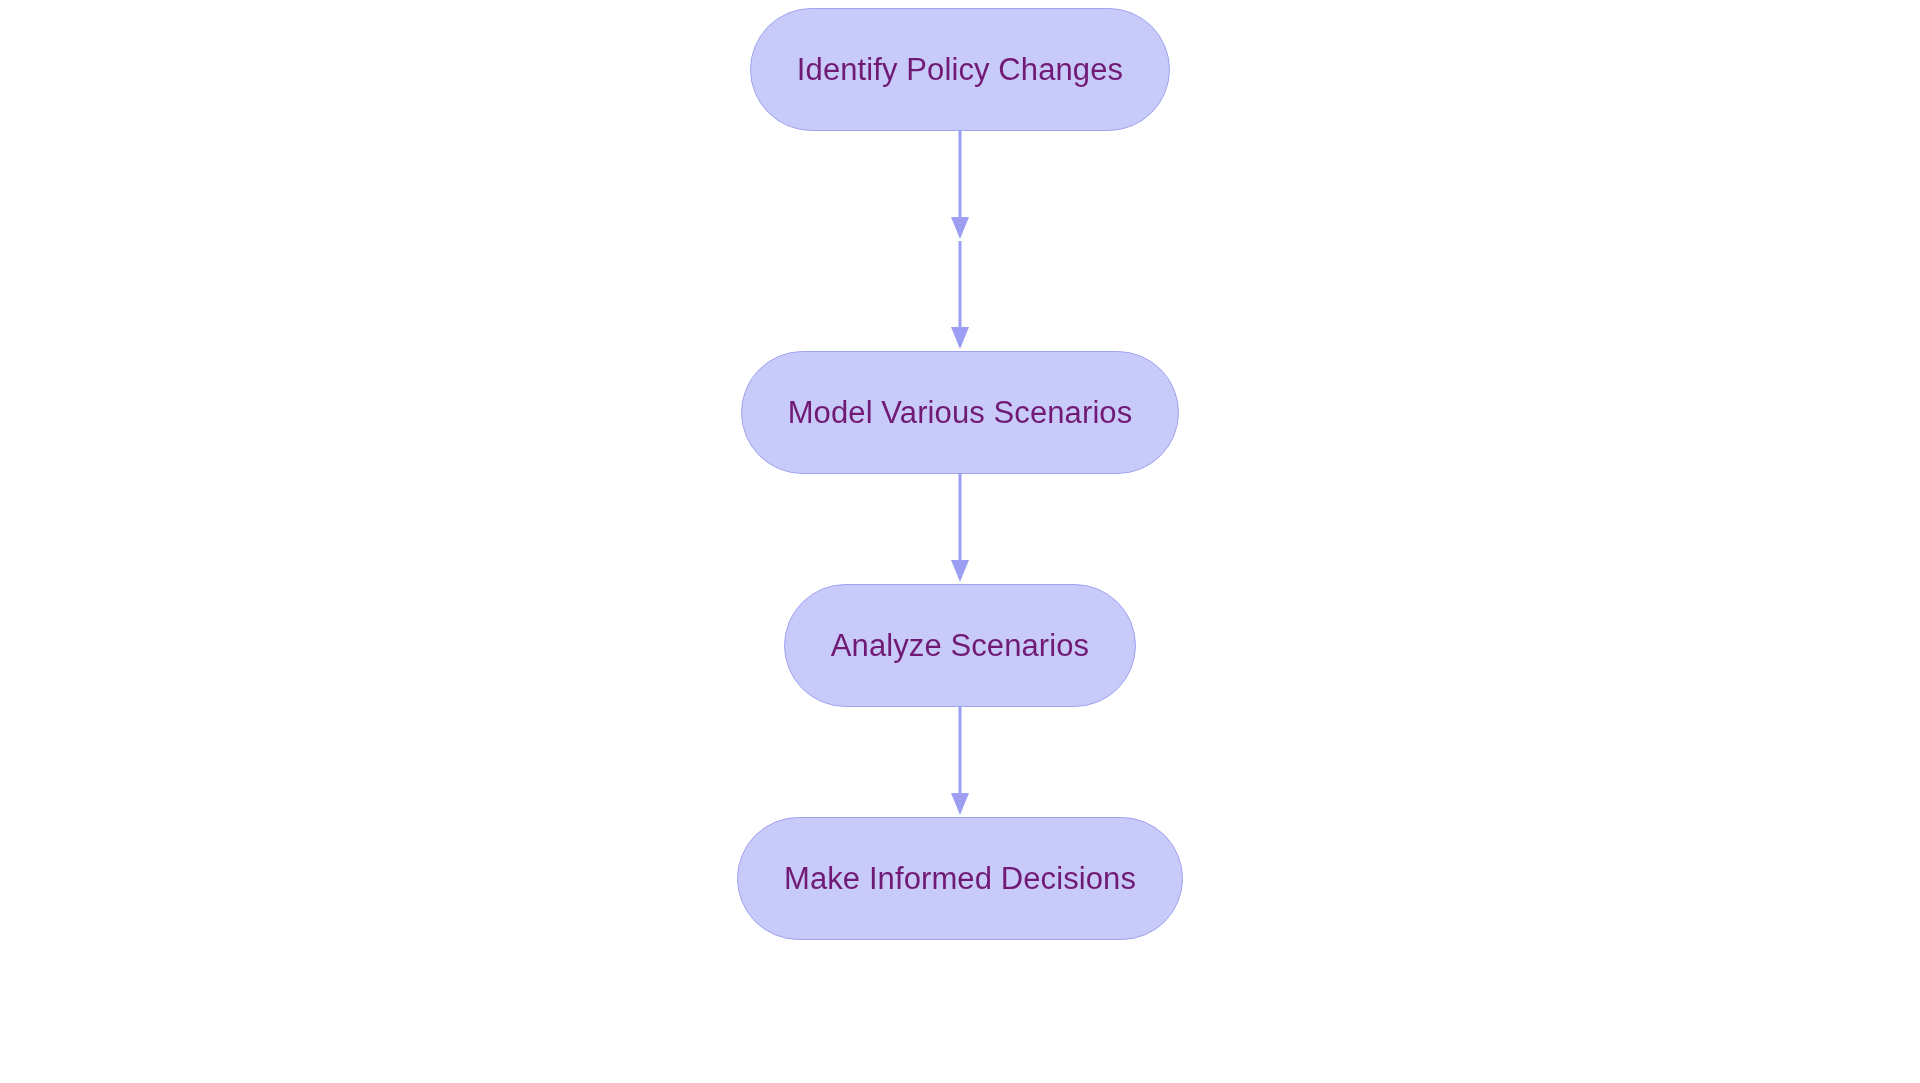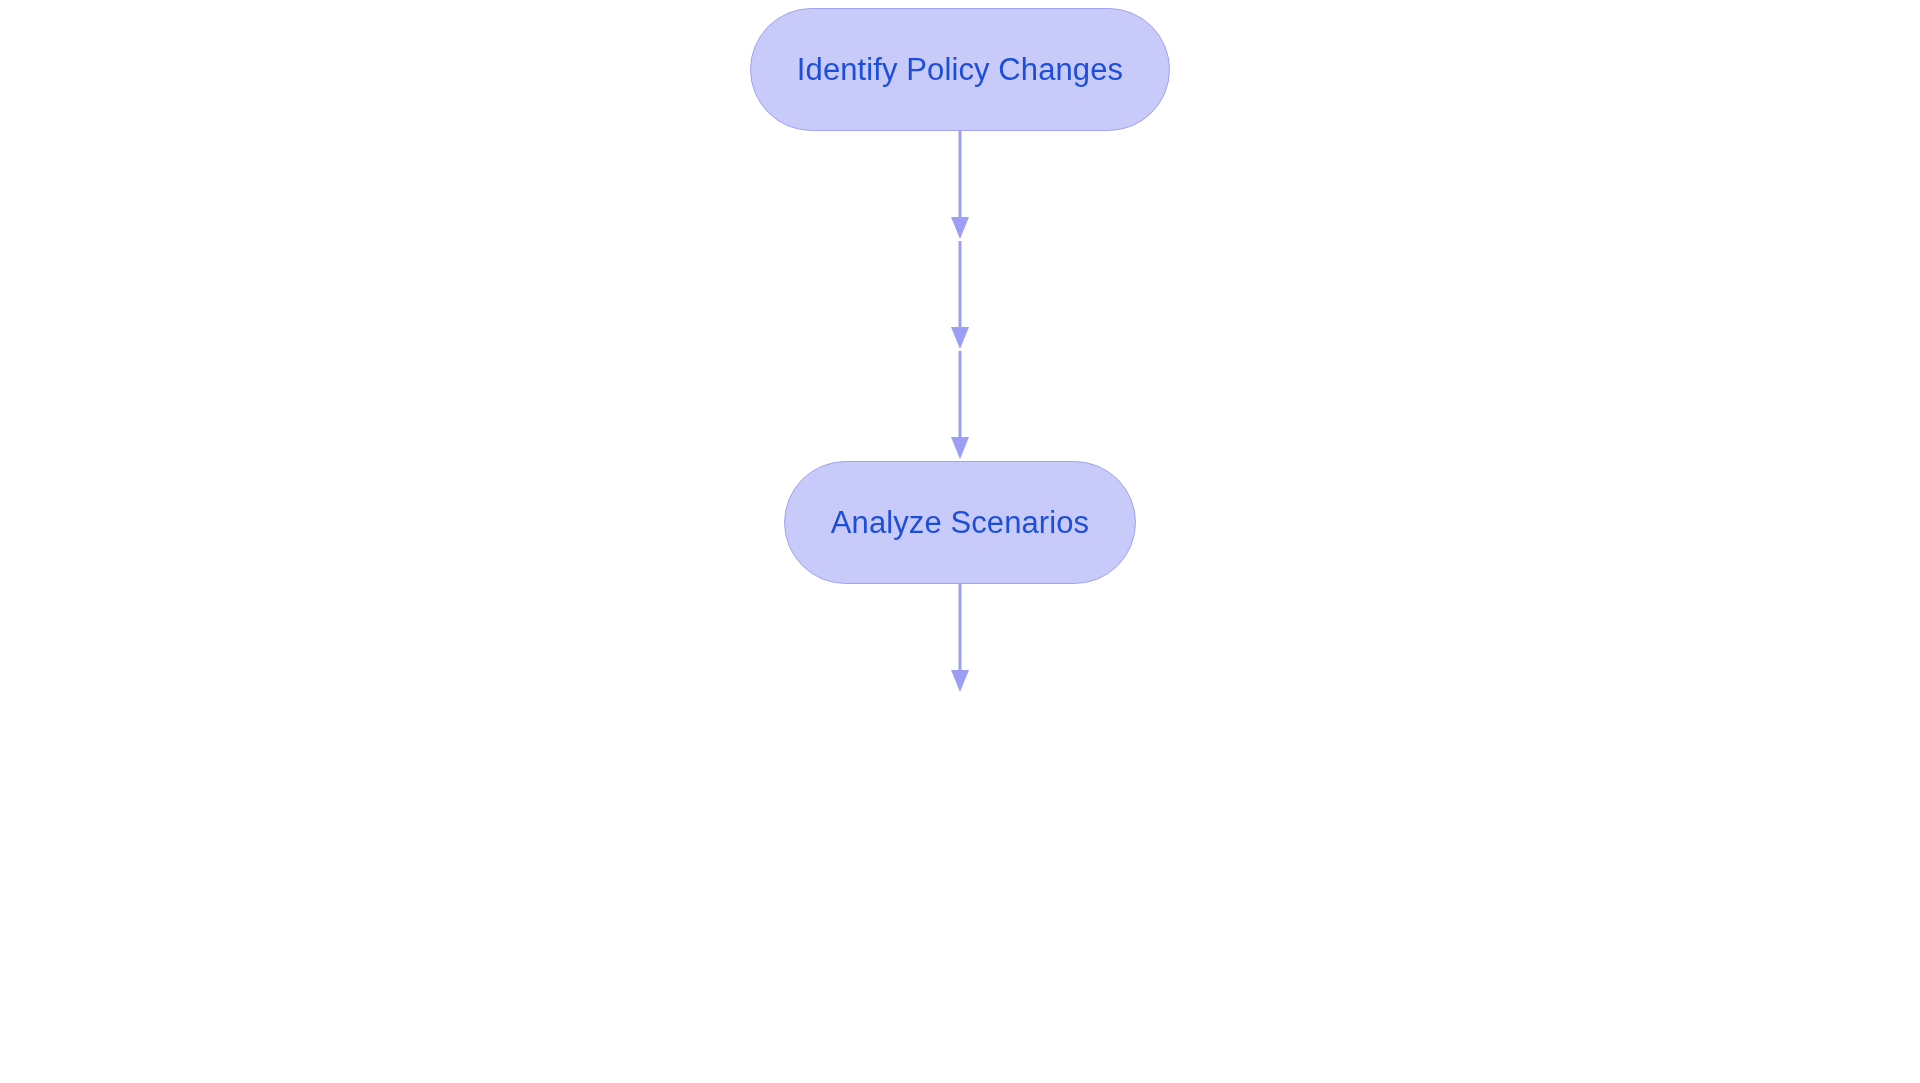--- a/index.html
+++ b/index.html
@@ -42,21 +42,21 @@
     justify-content: center;
     background: #c8cbf9;
     border: 1.5px solid #9fa3f0;
     border-radius: 999px;
     height: 123px;
     padding: 0 46px;
     white-space: nowrap;
   }
 
   .flow-node-label {
-    color: #1d4ed8;
+    color: #701a75;
     font-family: "Liberation Sans", sans-serif;
     font-size: 31px;
     font-weight: 400;
     letter-spacing: 0.1px;
     line-height: 1;
     white-space: nowrap;
   }
 
   
   .flow-connector {
@@ -94,30 +94,36 @@
       <line class="conn-line" x1="12" y1="0" x2="12" y2="92"></line>
       <polygon class="conn-head" points="12,108 3,86 21,86"></polygon>
     </svg>
 
 
     <svg class="flow-connector" viewBox="0 0 24 110">
       <line class="conn-line" x1="12" y1="0" x2="12" y2="92"></line>
       <polygon class="conn-head" points="12,108 3,86 21,86"></polygon>
     </svg>
 
+    <div class="flow-node">
+      <span class="flow-node-label">Model Various Scenarios</span>
+    </div>
 
     <svg class="flow-connector" viewBox="0 0 24 110">
       <line class="conn-line" x1="12" y1="0" x2="12" y2="92"></line>
       <polygon class="conn-head" points="12,108 3,86 21,86"></polygon>
     </svg>
 
     <div class="flow-node">
       <span class="flow-node-label">Analyze Scenarios</span>
     </div>
 
     <svg class="flow-connector" viewBox="0 0 24 110">
       <line class="conn-line" x1="12" y1="0" x2="12" y2="92"></line>
       <polygon class="conn-head" points="12,108 3,86 21,86"></polygon>
     </svg>
 
+    <div class="flow-node">
+      <span class="flow-node-label">Make Informed Decisions</span>
+    </div>
 
   </div>
 </div>
 
 </body></html>

